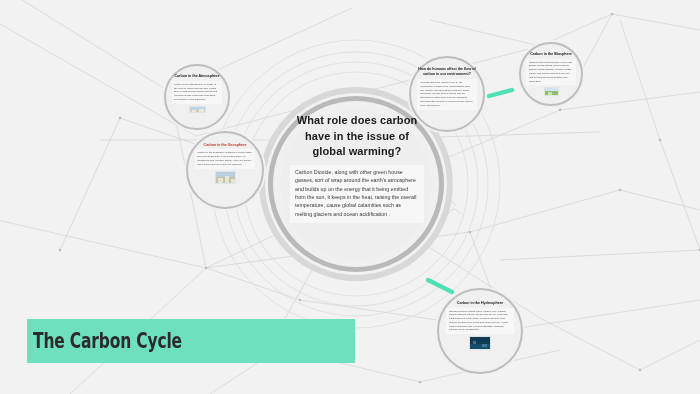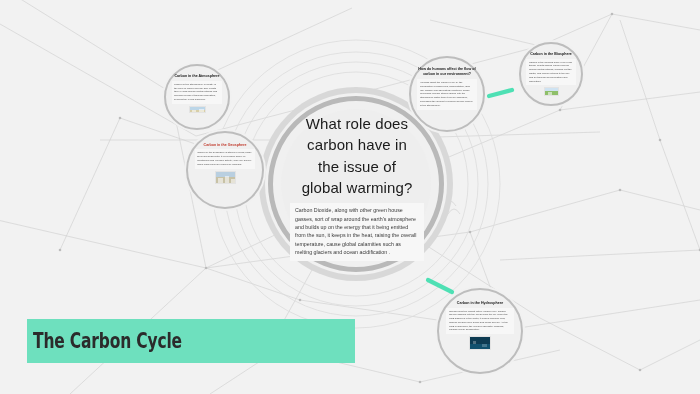--- a/index.html
+++ b/index.html
@@ -37,22 +37,22 @@
     border-radius: 50%;
     background: #eeeeee;
   }
   .hub-card {
     position: absolute;
     left: 290px; top: 113px;
     width: 134px;
     text-align: center;
   }
   .hub-title {
-    font-size: 15px;
-    font-weight: normal;
+    font-size: 11px;
+    font-weight: bold;
     line-height: 1.42;
     color: #1b1b1b;
     letter-spacing: .1px;
     padding: 0 6px;
   }
   .hub-body {
     margin-top: 5px;
     background: #f7f7f7;
     padding: 3px 5px 5px;
     font-size: 5.3px;

